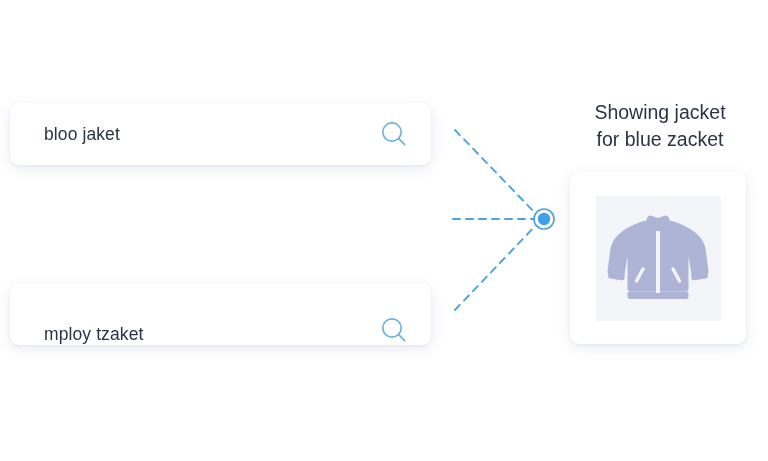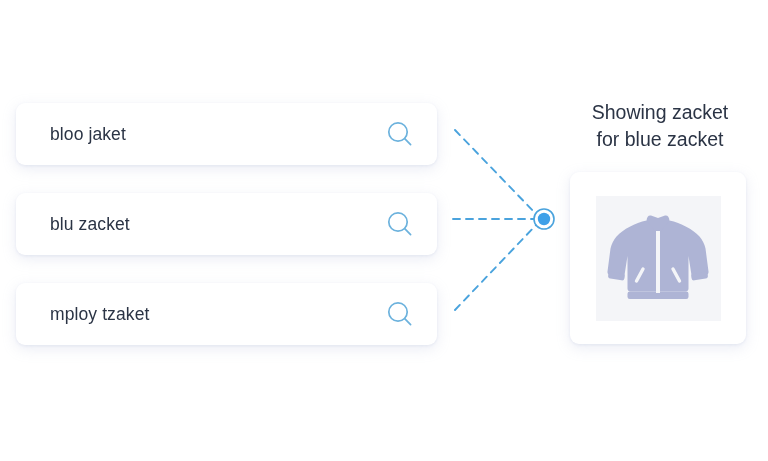--- a/index.html
+++ b/index.html
@@ -18,36 +18,36 @@
     position: absolute;
     left: 0; top: 0;
     width: 768px;
     height: 461px;
     background: #ffffff;
   }
 
   
   .query-card {
     position: absolute;
-    left: 16px;
+    left: 10px;
     width: 421px;
     height: 62px;
     background: #ffffff;
     border-radius: 9px;
     box-shadow: 0 4px 14px rgba(163,174,208,0.22),
                 0 1px 3px rgba(163,174,208,0.18);
     display: flex;
     align-items: center;
     justify-content: space-between;
     padding: 0 22px 0 34px;
     box-sizing: border-box;
   }
   .query-card.c0 { top: 103px; }
   .query-card.c1 { top: 193px; }
-  .query-card.c2 { top: 283px; }
+  .query-card.c2 { top: 283px; align-items: flex-end; }
 
   .query-text {
     font-size: 17.5px;
     color: #2b3445;
     letter-spacing: 0.1px;
     white-space: nowrap;
   }
 
   .search-icon {
     width: 30px;
@@ -110,27 +110,20 @@
 <div id="canvas">
 
   <div class="query-card c0">
     <span class="query-text">bloo jaket</span>
     <svg class="search-icon" viewBox="0 0 30 30">
       <circle cx="13" cy="13" r="9.2" fill="none" stroke="#6cb2dd" stroke-width="1.7"></circle>
       <line x1="19.7" y1="19.7" x2="25.6" y2="25.6" stroke="#6cb2dd" stroke-width="1.7" stroke-linecap="round"></line>
     </svg>
   </div>
 
-  <div class="query-card c1">
-    <span class="query-text">blu zacket</span>
-    <svg class="search-icon" viewBox="0 0 30 30">
-      <circle cx="13" cy="13" r="9.2" fill="none" stroke="#6cb2dd" stroke-width="1.7"></circle>
-      <line x1="19.7" y1="19.7" x2="25.6" y2="25.6" stroke="#6cb2dd" stroke-width="1.7" stroke-linecap="round"></line>
-    </svg>
-  </div>
 
   <div class="query-card c2">
     <span class="query-text">mploy tzaket</span>
     <svg class="search-icon" viewBox="0 0 30 30">
       <circle cx="13" cy="13" r="9.2" fill="none" stroke="#6cb2dd" stroke-width="1.7"></circle>
       <line x1="19.7" y1="19.7" x2="25.6" y2="25.6" stroke="#6cb2dd" stroke-width="1.7" stroke-linecap="round"></line>
     </svg>
   </div>
 
   <svg id="connector" viewBox="0 0 120 250">
@@ -141,21 +134,21 @@
 
     <line x1="12" y1="215" x2="95" y2="128" stroke="#4aa3dd" stroke-width="1.9" stroke-dasharray="7 6" stroke-linecap="round"></line>
 
     <g>
       <circle cx="101" cy="124" r="10" fill="#ffffff" stroke="#4aa3dd" stroke-width="1.6"></circle>
       <circle cx="101" cy="124" r="6.2" fill="#3ea0e8"></circle>
     </g>
   </svg>
 
   <div id="results-title">
-    <span class="line">Showing zacket</span>
+    <span class="line">Showing jacket</span>
     <span class="line">for blue zacket</span>
   </div>
 
   <div id="result-card">
     <div id="product-thumb">
       <svg width="104" height="98" viewBox="0 0 104 98">
         <g fill="#aeb4d5">
 
           <path d="M40.5 11.5 C29 14 17.5 20 10.5 27.5
                    C7.5 31 5.5 35 4.5 39.5

